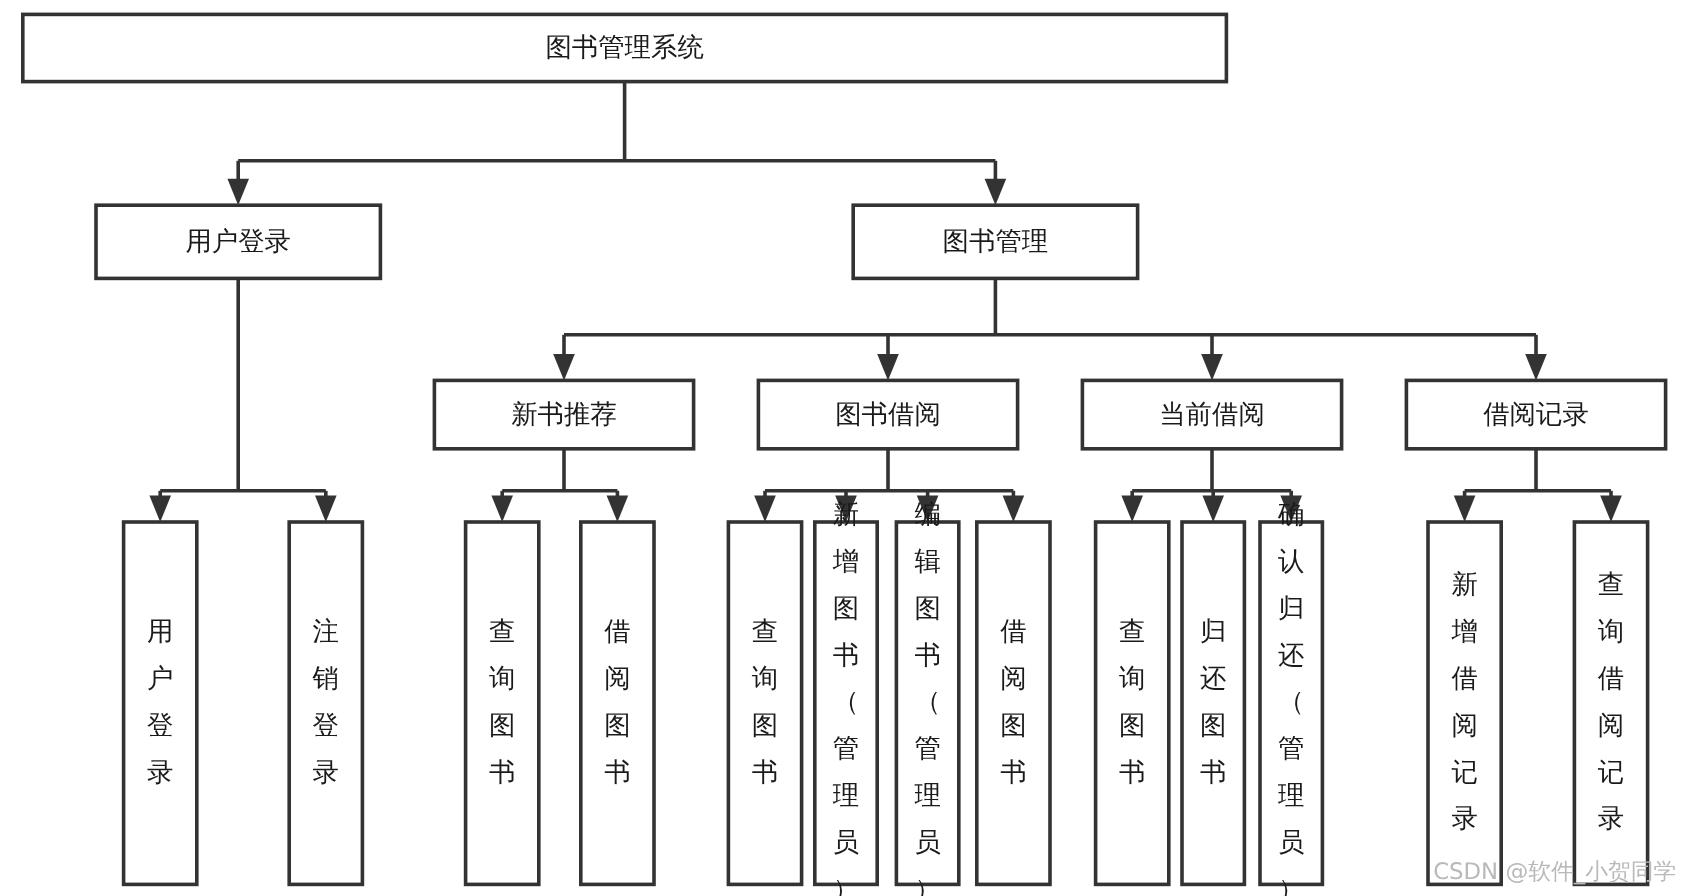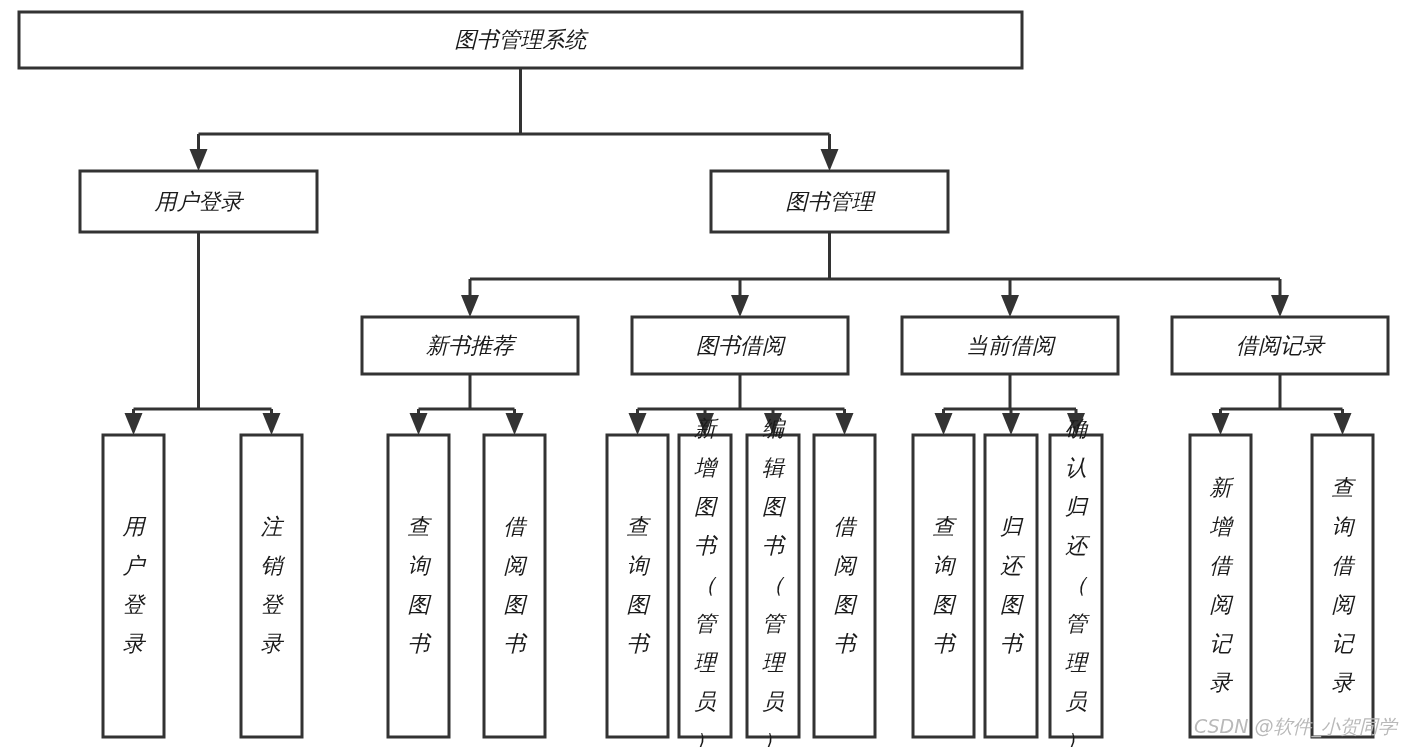--- a/index.html
+++ b/index.html
@@ -14,21 +14,20 @@
     position: relative;
     overflow: hidden;
     font-family: "Liberation Sans", "DejaVu Sans", sans-serif;
   }
   #diagram-root {
     position: absolute;
     left: 0;
     top: 0;
     width: 1162px;
     height: 747px;
-    font-style: italic;
   }
   svg.diagram-canvas {
     display: block;
     width: 1405px;
     height: 747px;
     background: #ffffff;
   }
   .node-box {
     fill: #ffffff;
     stroke: #333333;

